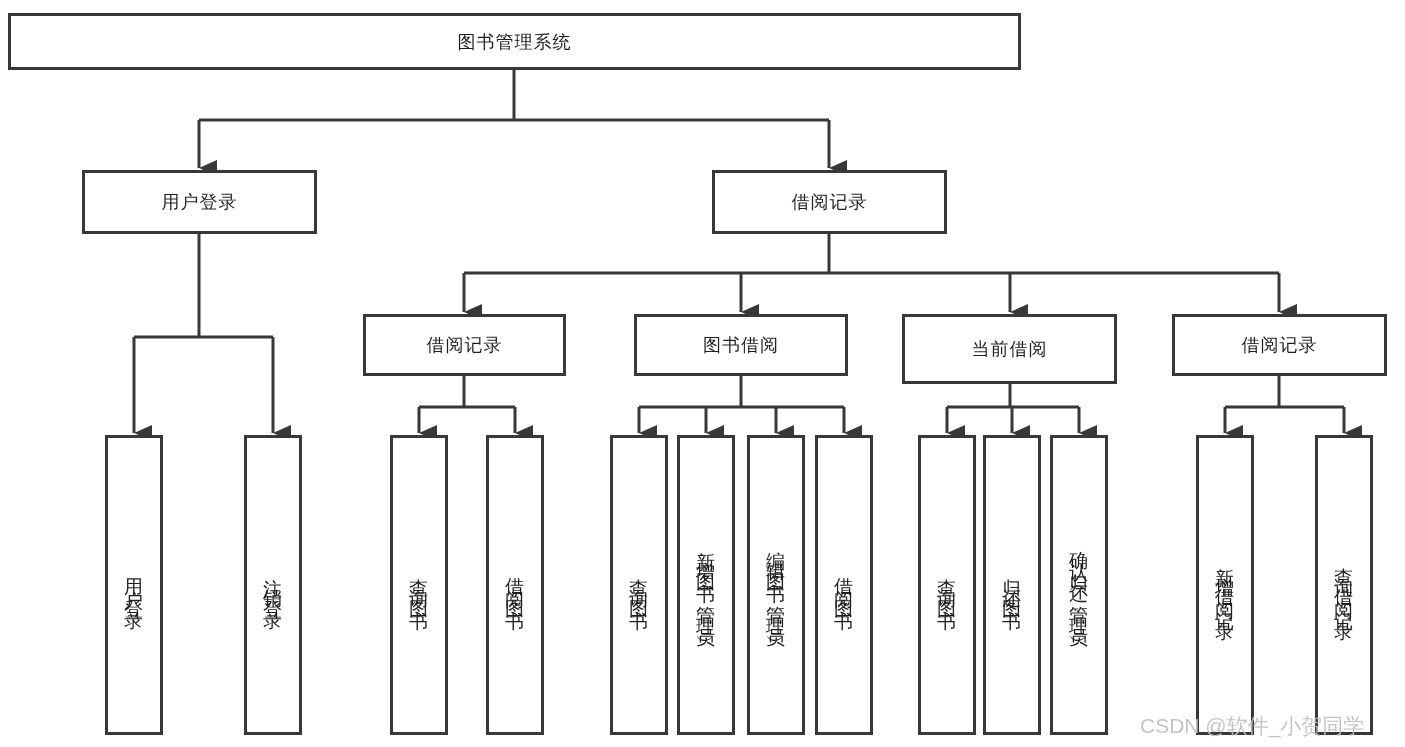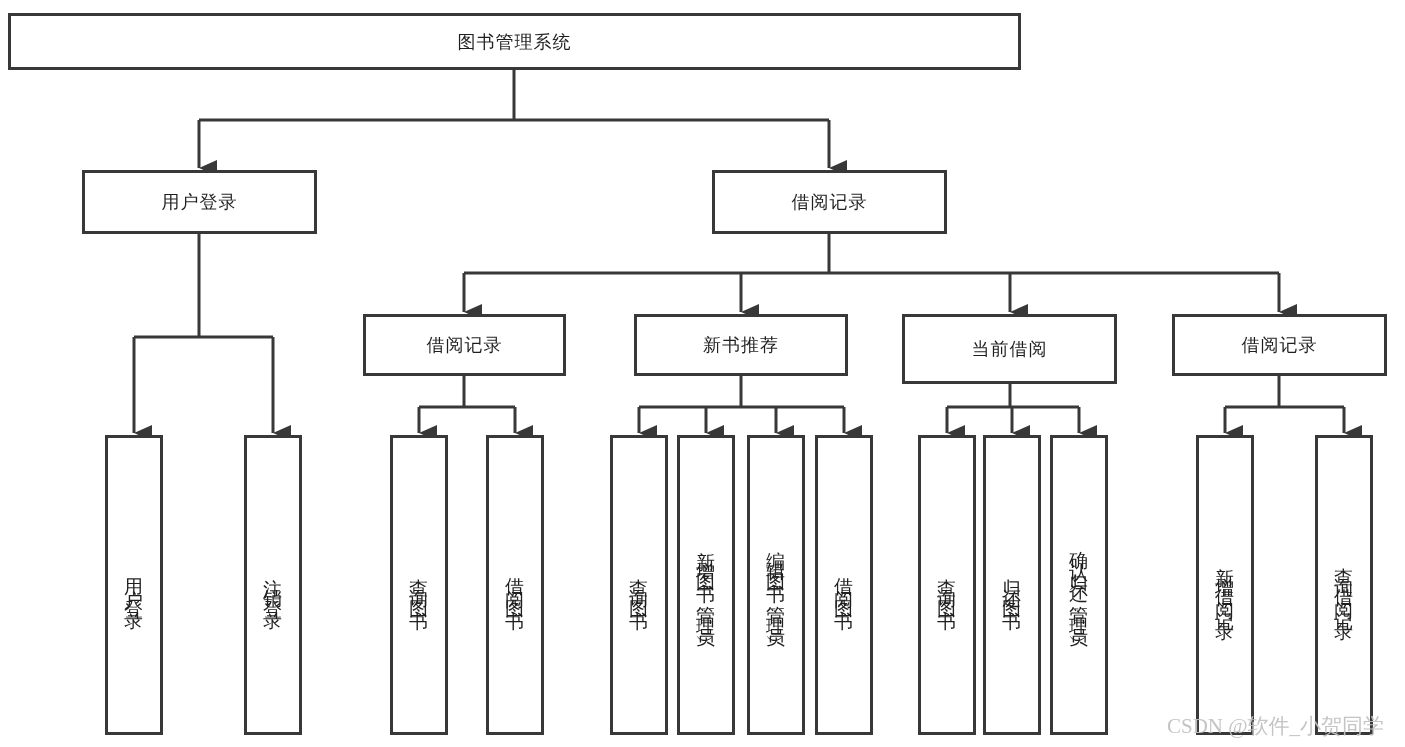--- a/index.html
+++ b/index.html
@@ -44,27 +44,26 @@
   .node.leaf .vtext {
     writing-mode: vertical-rl;
     text-orientation: mixed;
     font-size: 19px;
     line-height: 1;
     letter-spacing: 11px;
     white-space: nowrap;
   }
   .watermark {
     position: absolute;
-    left: 1167px;
+    left: 1140px;
     top: 712px;
     font-size: 21px;
     color: rgba(193, 193, 193, 0.95);
     white-space: nowrap;
     z-index: 5;
-    font-family: Liberation Serif, serif;
   }
 </style>
 </head>
 <body>
 
 <div class="canvas">
 
   <svg class="connectors" viewBox="0 0 1405 747" xmlns="http://www.w3.org/2000/svg">
     <defs>
       <marker id="arrow" markerUnits="userSpaceOnUse" markerWidth="18" markerHeight="20" viewBox="0 0 18 20" refX="9" refY="19" orient="auto">
@@ -116,21 +115,21 @@
     <span>用户登录</span>
   </div>
   <div class="node h" style="left:712px; top:170px; width:235px; height:64px">
     <span>借阅记录</span>
   </div>
 
   <div class="node h" style="left:363px; top:314px; width:203px; height:62px">
     <span>借阅记录</span>
   </div>
   <div class="node h" style="left:634px; top:314px; width:214px; height:62px">
-    <span>新书推荐</span>
+    <span>图书借阅</span>
   </div>
   <div class="node h" style="left:902px; top:314px; width:215px; height:70px">
     <span>当前借阅</span>
   </div>
   <div class="node h" style="left:1172px; top:314px; width:215px; height:62px">
     <span>借阅记录</span>
   </div>
 
   <div class="node leaf" style="left:105px">
     <span class="vtext">用户登录</span>

